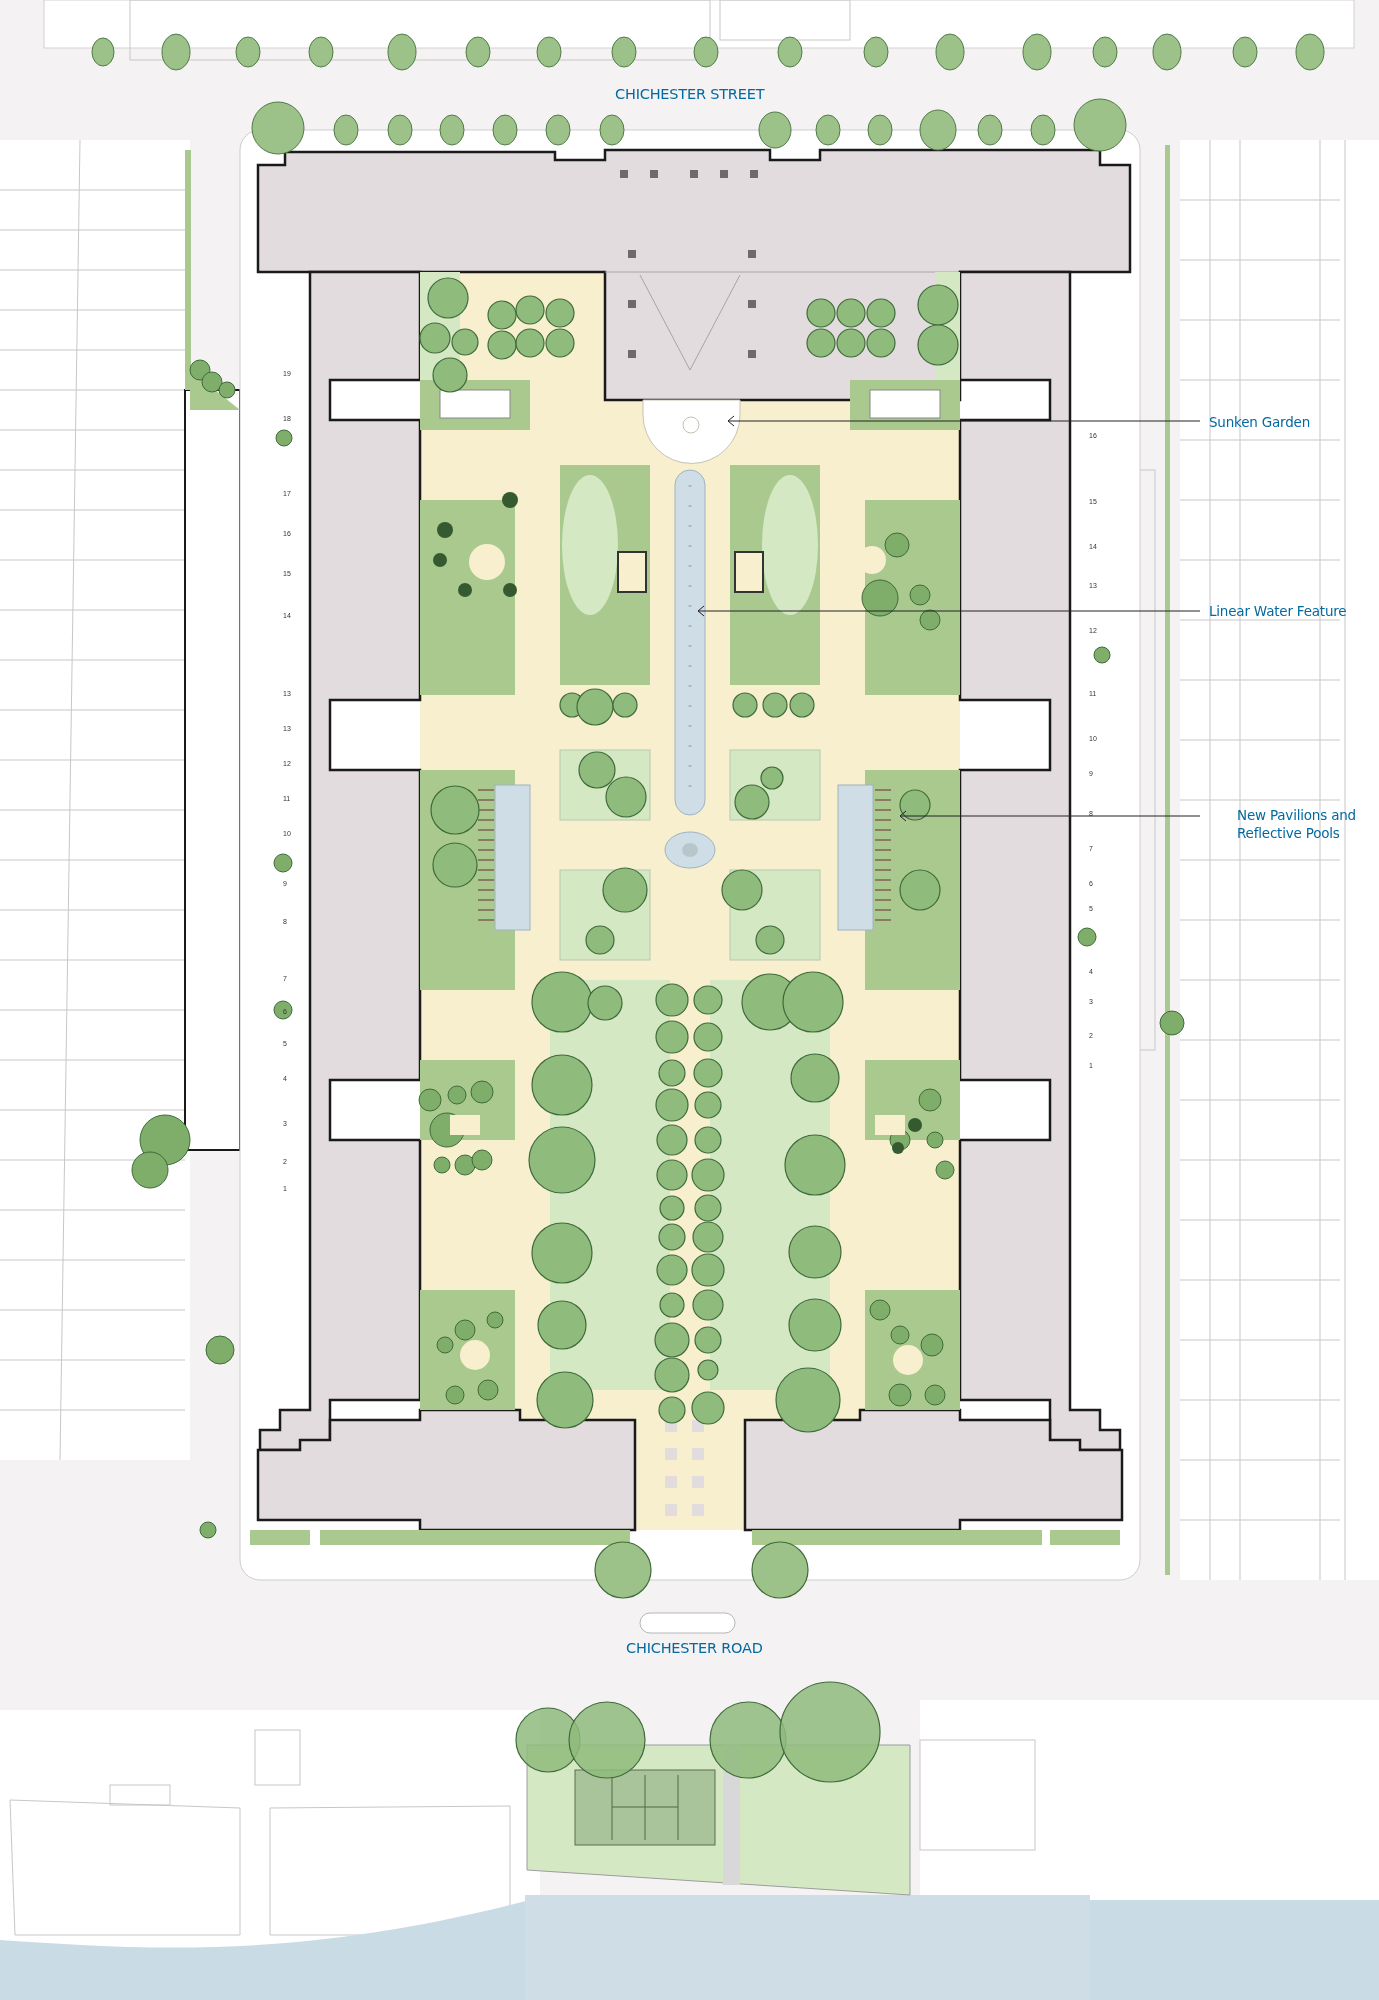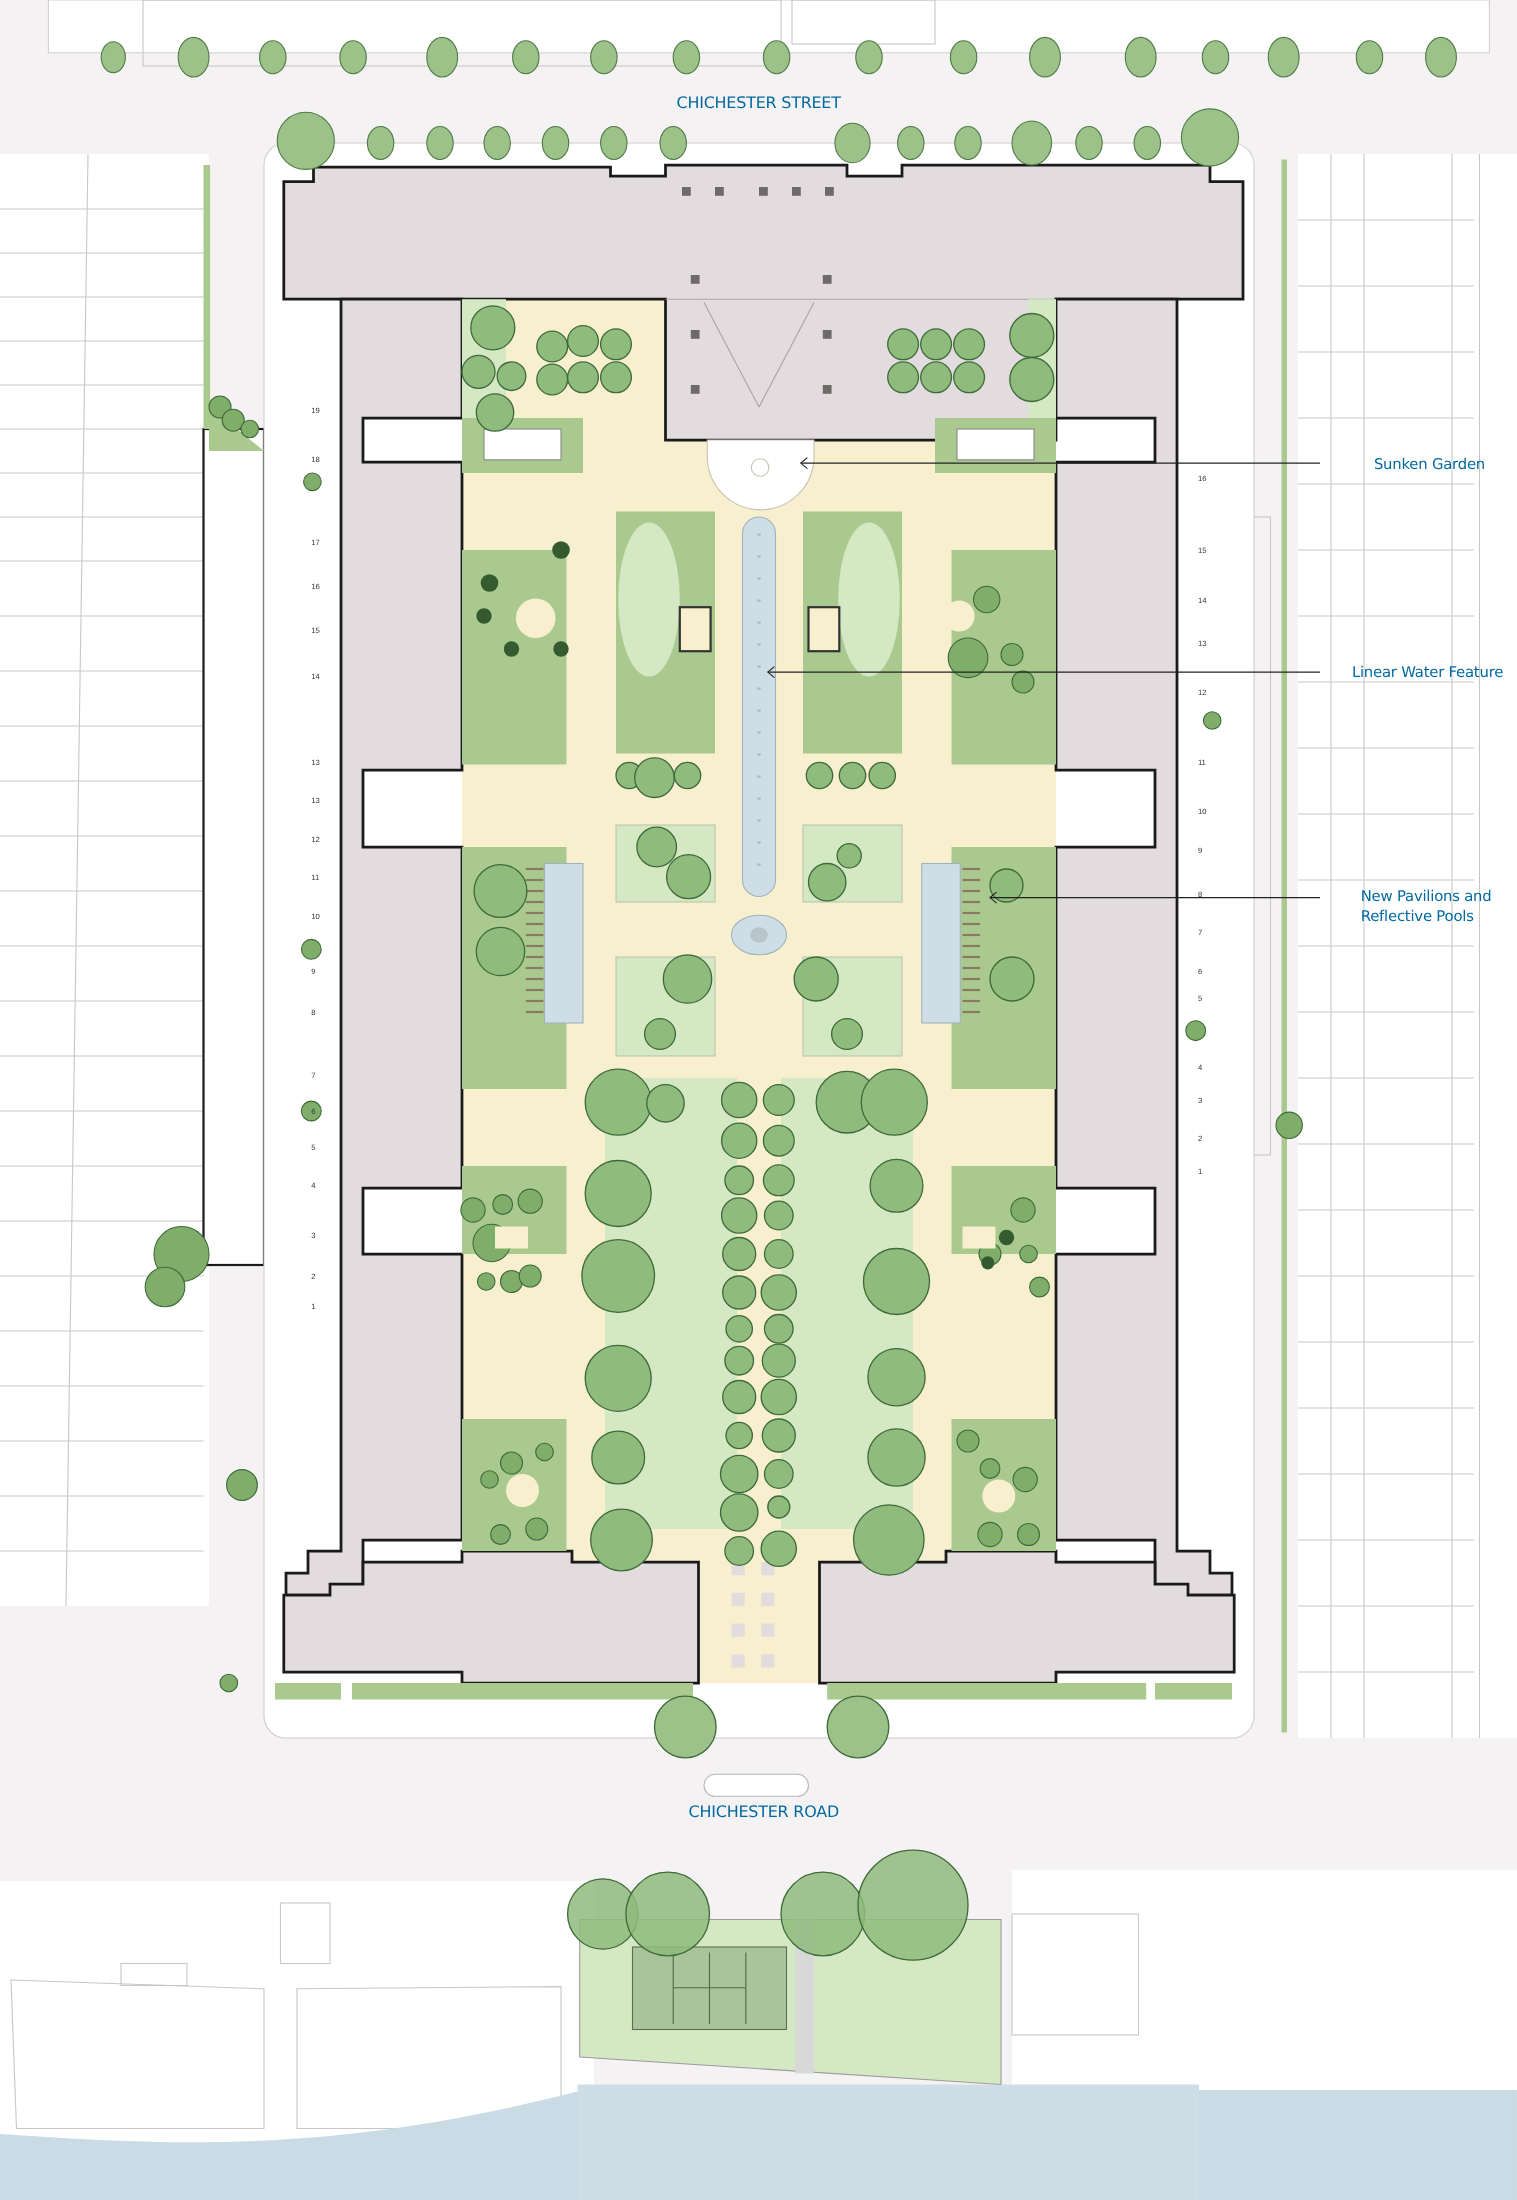--- a/index.html
+++ b/index.html
@@ -494,18 +494,18 @@
   <g stroke="#222" stroke-width="1" fill="none">
     <line x1="728" y1="421" x2="1200" y2="421"></line>
     <polyline points="734,416 728,421 734,426"></polyline>
     <line x1="698" y1="611" x2="1200" y2="611"></line>
     <polyline points="704,606 698,611 704,616"></polyline>
     <line x1="900" y1="816" x2="1200" y2="816"></line>
     <polyline points="906,811 900,816 906,821"></polyline>
   </g>
 </svg>
 
-<div class="label callout" style="left:1209px;top:413px;padding-left:40px;">Sunken Garden</div>
-<div class="label callout" style="left:1209px;top:602px;padding-left:20px;">Linear Water Feature</div>
+<div class="label callout" style="left:1209px;top:413px;">Sunken Garden</div>
+<div class="label callout" style="left:1209px;top:602px;">Linear Water Feature</div>
 <div class="label callout" style="left:1209px;top:806px;margin-left:28px;">
   <div>New Pavilions and</div>
   <div>Reflective Pools</div>
 </div>
 
 </body></html>

